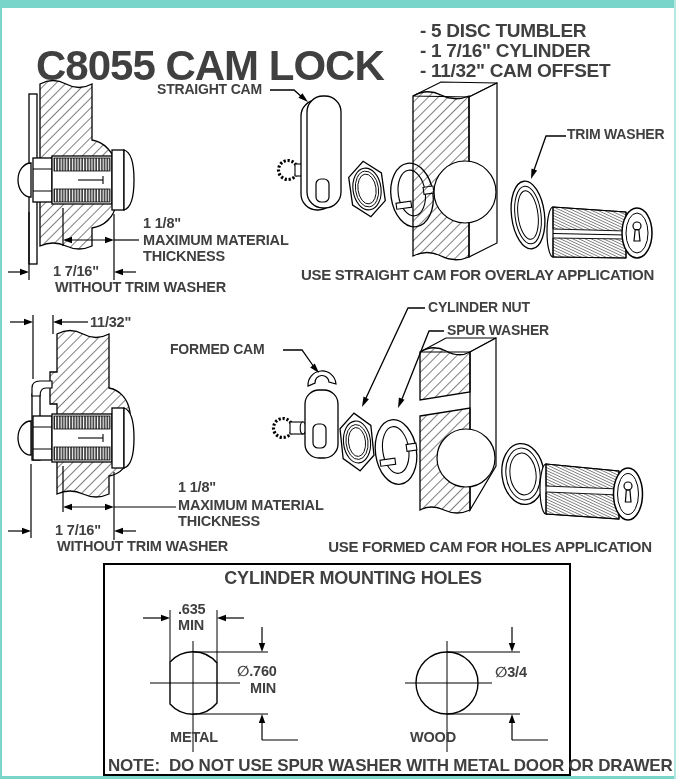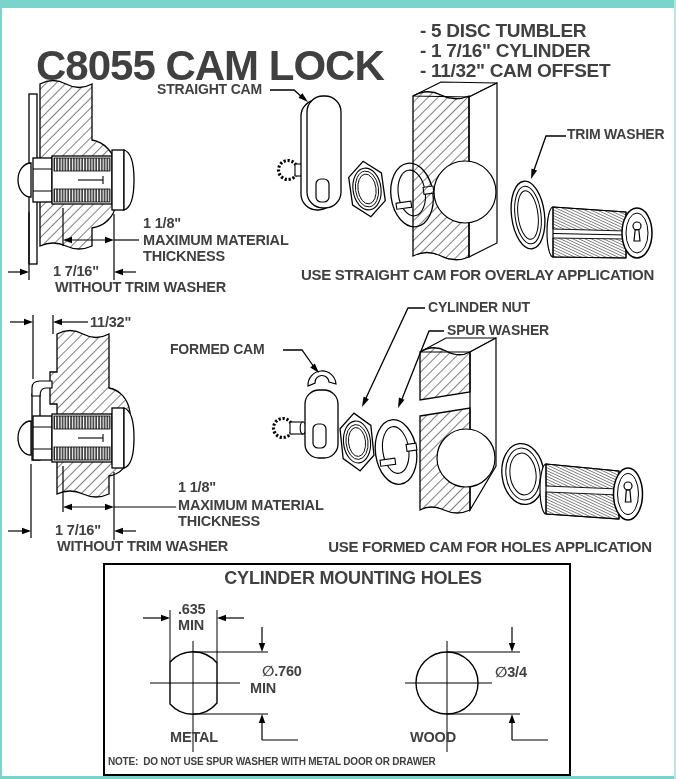--- a/index.html
+++ b/index.html
@@ -10,21 +10,21 @@
     -webkit-font-smoothing:antialiased;
   }
   .txt{position:absolute;color:#404040;font-weight:bold;line-height:1.12;white-space:nowrap;}
   .wrap{white-space:normal;}
   #title{left:3px;top:42px;font-size:42px;letter-spacing:-1px;padding-left:33px;}
   .feature{left:420px;font-size:19px;letter-spacing:-0.3px;}
   .lbl{font-size:14px;letter-spacing:-0.2px;}
   .dim{font-size:14.5px;letter-spacing:-0.2px;}
   .cap{font-size:15px;letter-spacing:-0.3px;text-align:center;}
   #boxTitle{left:120px;width:466px;top:568px;text-align:center;font-size:18px;letter-spacing:-0.2px;}
-  #note{left:108px;top:756px;font-size:10px;letter-spacing:-0.2px;white-space:pre;}
+  #note{left:108px;top:756px;font-size:17px;letter-spacing:-0.2px;white-space:pre;}
   svg{position:absolute;left:0;top:0;}
   .strip{position:absolute;}
 </style>
 </head>
 <body>
 
 <svg width="676" height="779" viewBox="0 0 676 779">
   <defs>
     <pattern id="hatch" width="7" height="7" patternUnits="userSpaceOnUse" patternTransform="rotate(45)">
       <line x1="0" y1="0" x2="0" y2="7" stroke="#000" stroke-width="1"></line>
@@ -298,18 +298,18 @@
 <div class="txt lbl" style="left:447px;top:323px;">SPUR WASHER</div>
 <div class="txt dim" style="left:178px;top:479px;">1 1/8"</div>
 <div class="txt dim wrap" style="left:178px;top:497px;width:172px;">MAXIMUM MATERIAL THICKNESS</div>
 <div class="txt dim" style="left:42px;top:522px;width:72px;text-align:center;">1 7/16"</div>
 <div class="txt dim" style="left:57px;top:538px;">WITHOUT TRIM WASHER</div>
 <div class="txt cap" style="left:310px;top:539px;width:360px;">USE FORMED CAM FOR HOLES APPLICATION</div>
 
 <div id="boxTitle" class="txt">CYLINDER MOUNTING HOLES</div>
 <div class="txt dim" style="left:178px;top:601px;">.635</div>
 <div class="txt dim" style="left:178px;top:617px;">MIN</div>
-<div class="txt dim" style="left:237px;top:663px;margin-left:25px;">∅.760</div>
+<div class="txt dim" style="left:237px;top:663px;">∅.760</div>
 <div class="txt dim" style="left:250px;top:680px;">MIN</div>
 <div class="txt dim" style="left:158px;top:729px;width:72px;text-align:center;">METAL</div>
 <div class="txt dim" style="left:495px;top:664px;">∅3/4</div>
 <div class="txt dim" style="left:410px;top:729px;width:76px;text-align:left;">WOOD</div>
 <div id="note" class="txt">NOTE:  DO NOT USE SPUR WASHER WITH METAL DOOR OR DRAWER</div>
 
 </body></html>

